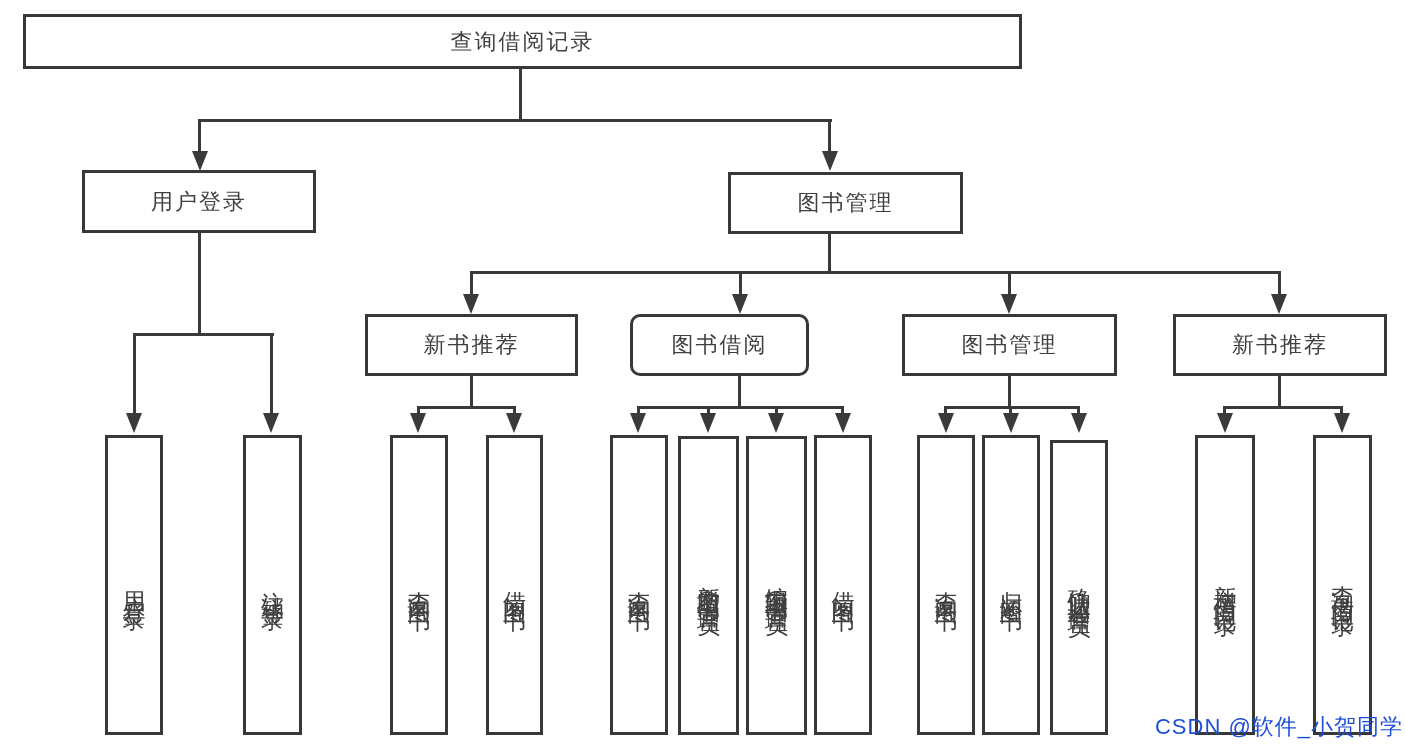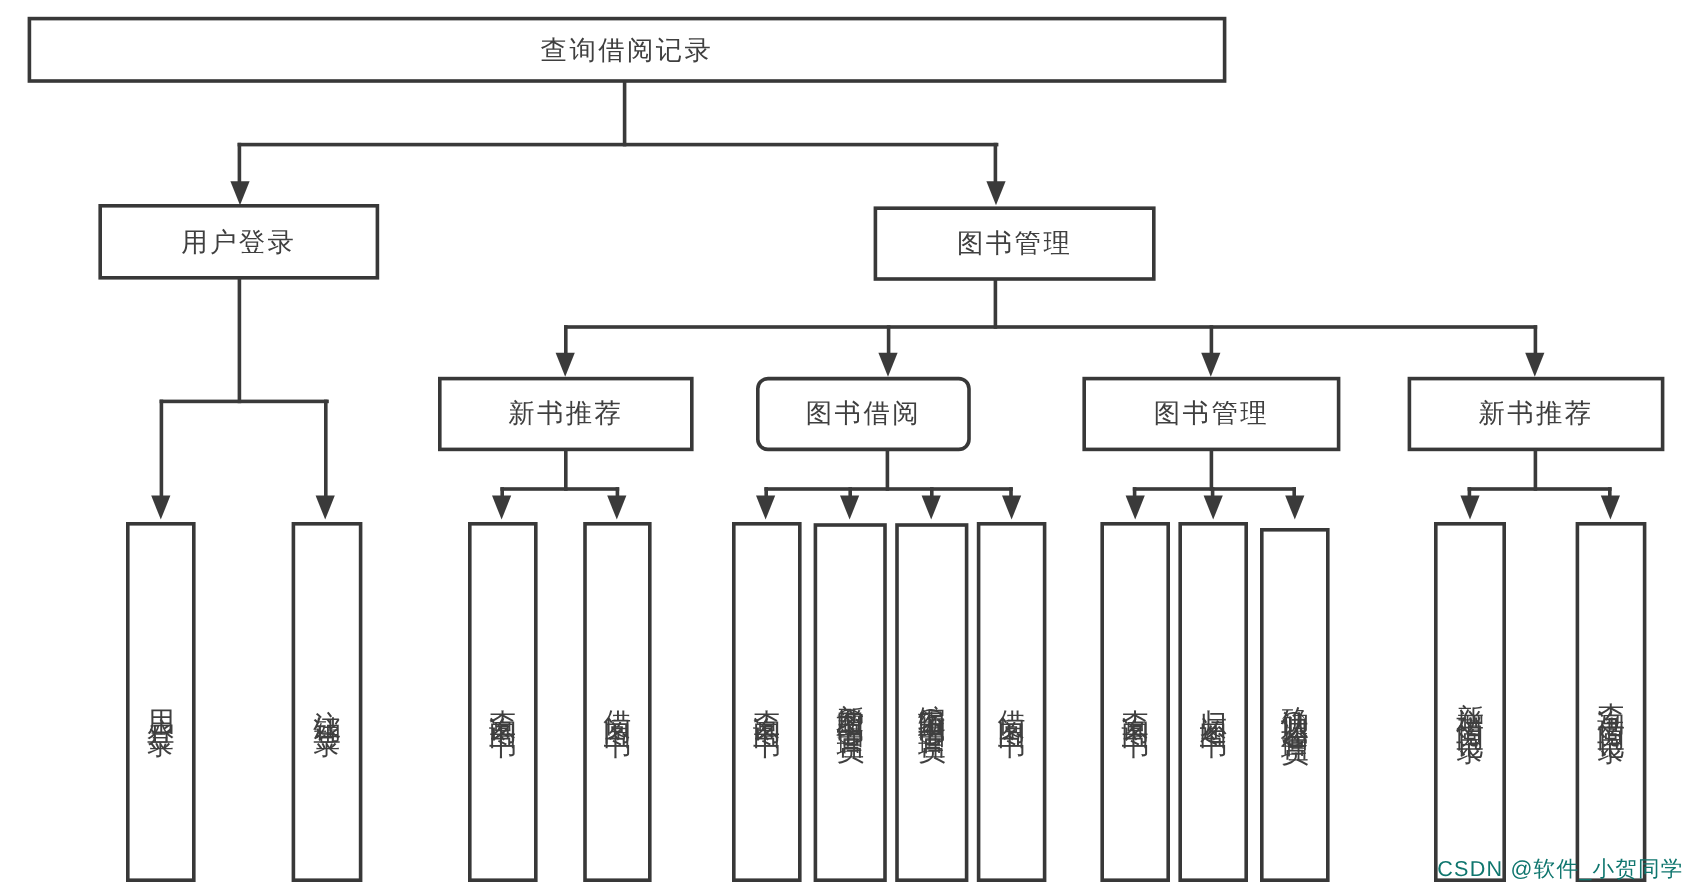--- a/index.html
+++ b/index.html
@@ -43,22 +43,22 @@
     position: absolute;
     width: 0; height: 0;
     border-left: 8px solid transparent;
     border-right: 8px solid transparent;
     border-top: 20px solid #3a3a3a;
   }
   .watermark {
     position: absolute;
     top: 712px;
     right: 2px;
-    font-size: 18px;
-    color: #0f766e;
+    font-size: 22px;
+    color: #1d4ed8;
     letter-spacing: 1px;
     z-index: 5;
   }
 </style>
 </head>
 <body>
 
 <div id="stage">
 
   <div class="box" style="left:23px; top:14px; width:999px; height:55px;">查询借阅记录</div>

